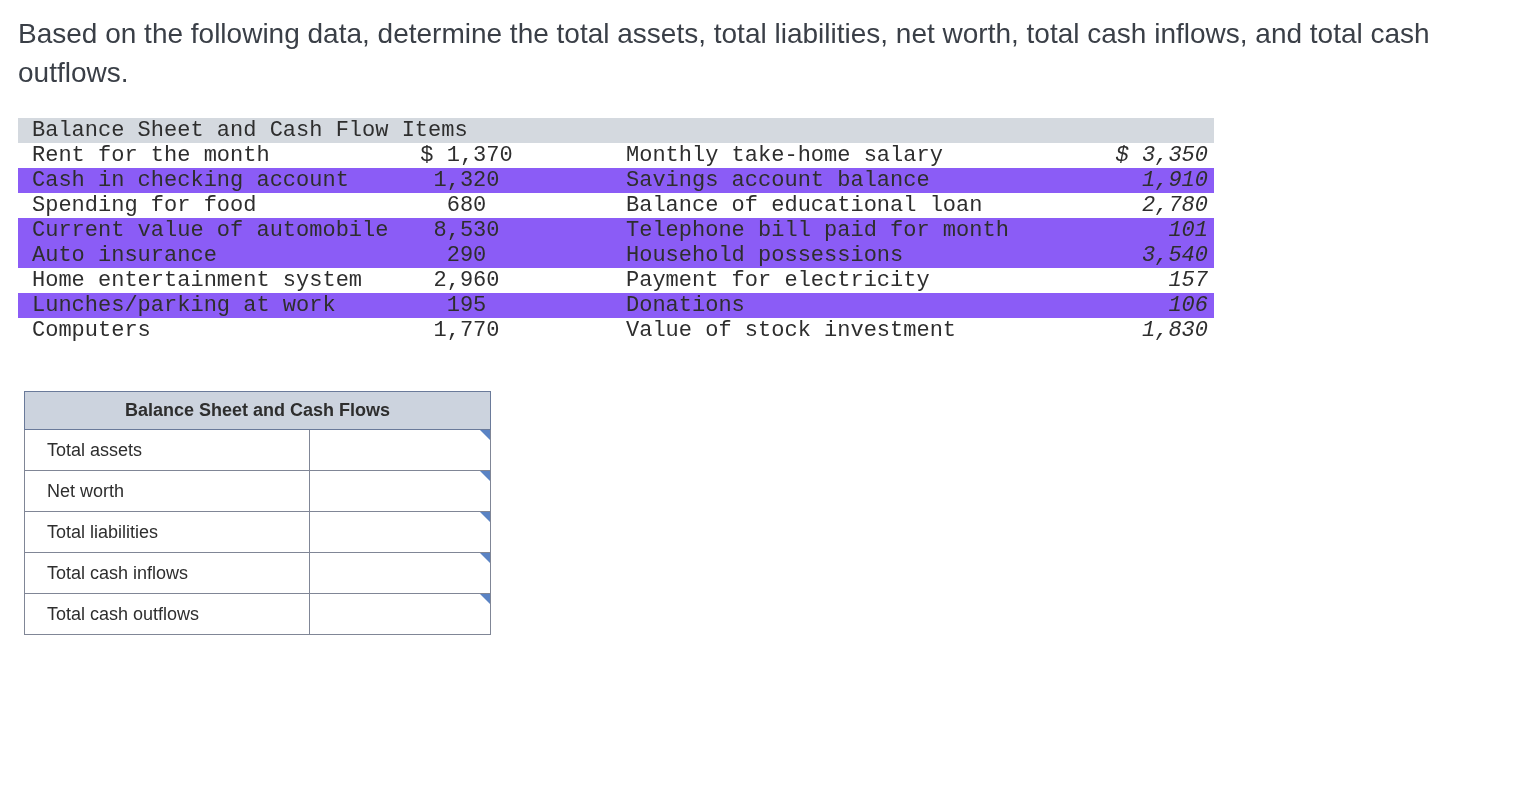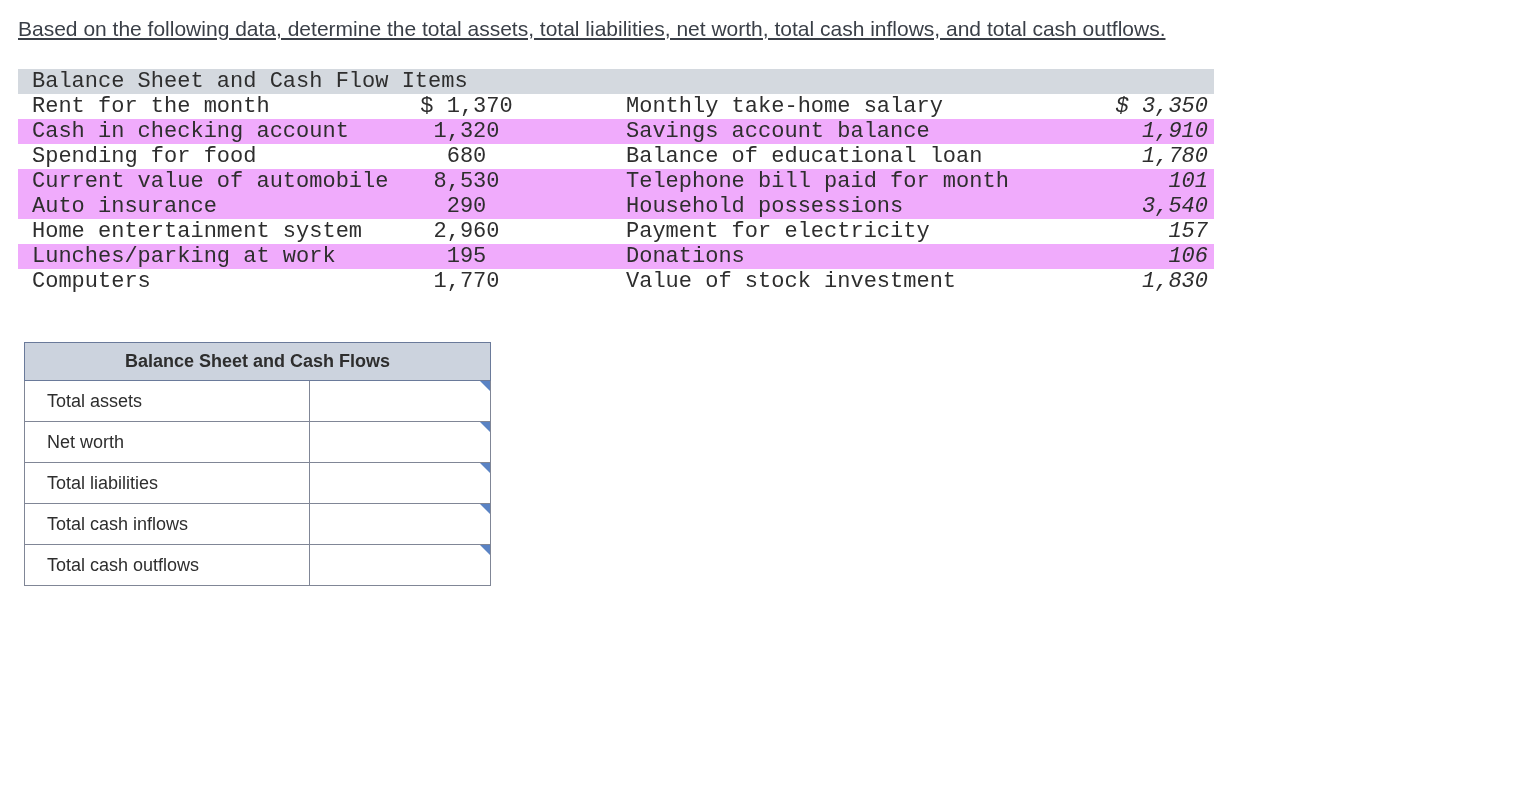--- a/index.html
+++ b/index.html
@@ -5,45 +5,44 @@
   body {
     margin: 0;
     padding: 14px 18px;
     background: #ffffff;
     font-family: Arial, Helvetica, sans-serif;
     color: #3a3f47;
     width: 1536px;
     box-sizing: border-box;
   }
   .question {
-    font-size: 21px;
+    font-size: 28px;
     line-height: 1.4;
     margin-bottom: 26px;
     color: #3a3f47;
-    text-decoration: underline;
   }
   .data-table {
     width: 1196px;
     border-collapse: collapse;
     font-family: "Courier New", Courier, monospace;
     font-size: 22px;
     color: #2e2e2e;
     margin-bottom: 48px;
     table-layout: fixed;
   }
   .data-table td {
     padding: 0;
     white-space: nowrap;
   }
   .data-table .header-row td {
     background: #d4d9df;
     color: #2e2e2e;
   }
   .data-table .alt td {
-    background: #f0abfc;
+    background: #8b5cf6;
   }
   .data-table .label-l { width: 410px; padding-left: 14px; }
   .data-table .val-l   { width: 155px; text-align: center; }
   .data-table .label-r { width: 460px; padding-left: 10px; }
   .data-table .val-r   { width: 135px; text-align: right; padding-right: 6px; font-style: italic; }
 
   .answer-table {
     border-collapse: collapse;
     font-family: Arial, Helvetica, sans-serif;
     font-size: 18px;
@@ -107,21 +106,21 @@
   <tr class="alt">
     <td class="label-l">Cash in checking account</td>
     <td class="val-l">1,320</td>
     <td class="label-r">Savings account balance</td>
     <td class="val-r">1,910</td>
   </tr>
   <tr>
     <td class="label-l">Spending for food</td>
     <td class="val-l">680</td>
     <td class="label-r">Balance of educational loan</td>
-    <td class="val-r">1,780</td>
+    <td class="val-r">2,780</td>
   </tr>
   <tr class="alt">
     <td class="label-l">Current value of automobile</td>
     <td class="val-l">8,530</td>
     <td class="label-r">Telephone bill paid for month</td>
     <td class="val-r">101</td>
   </tr>
   <tr class="alt">
     <td class="label-l">Auto insurance</td>
     <td class="val-l">290</td>

